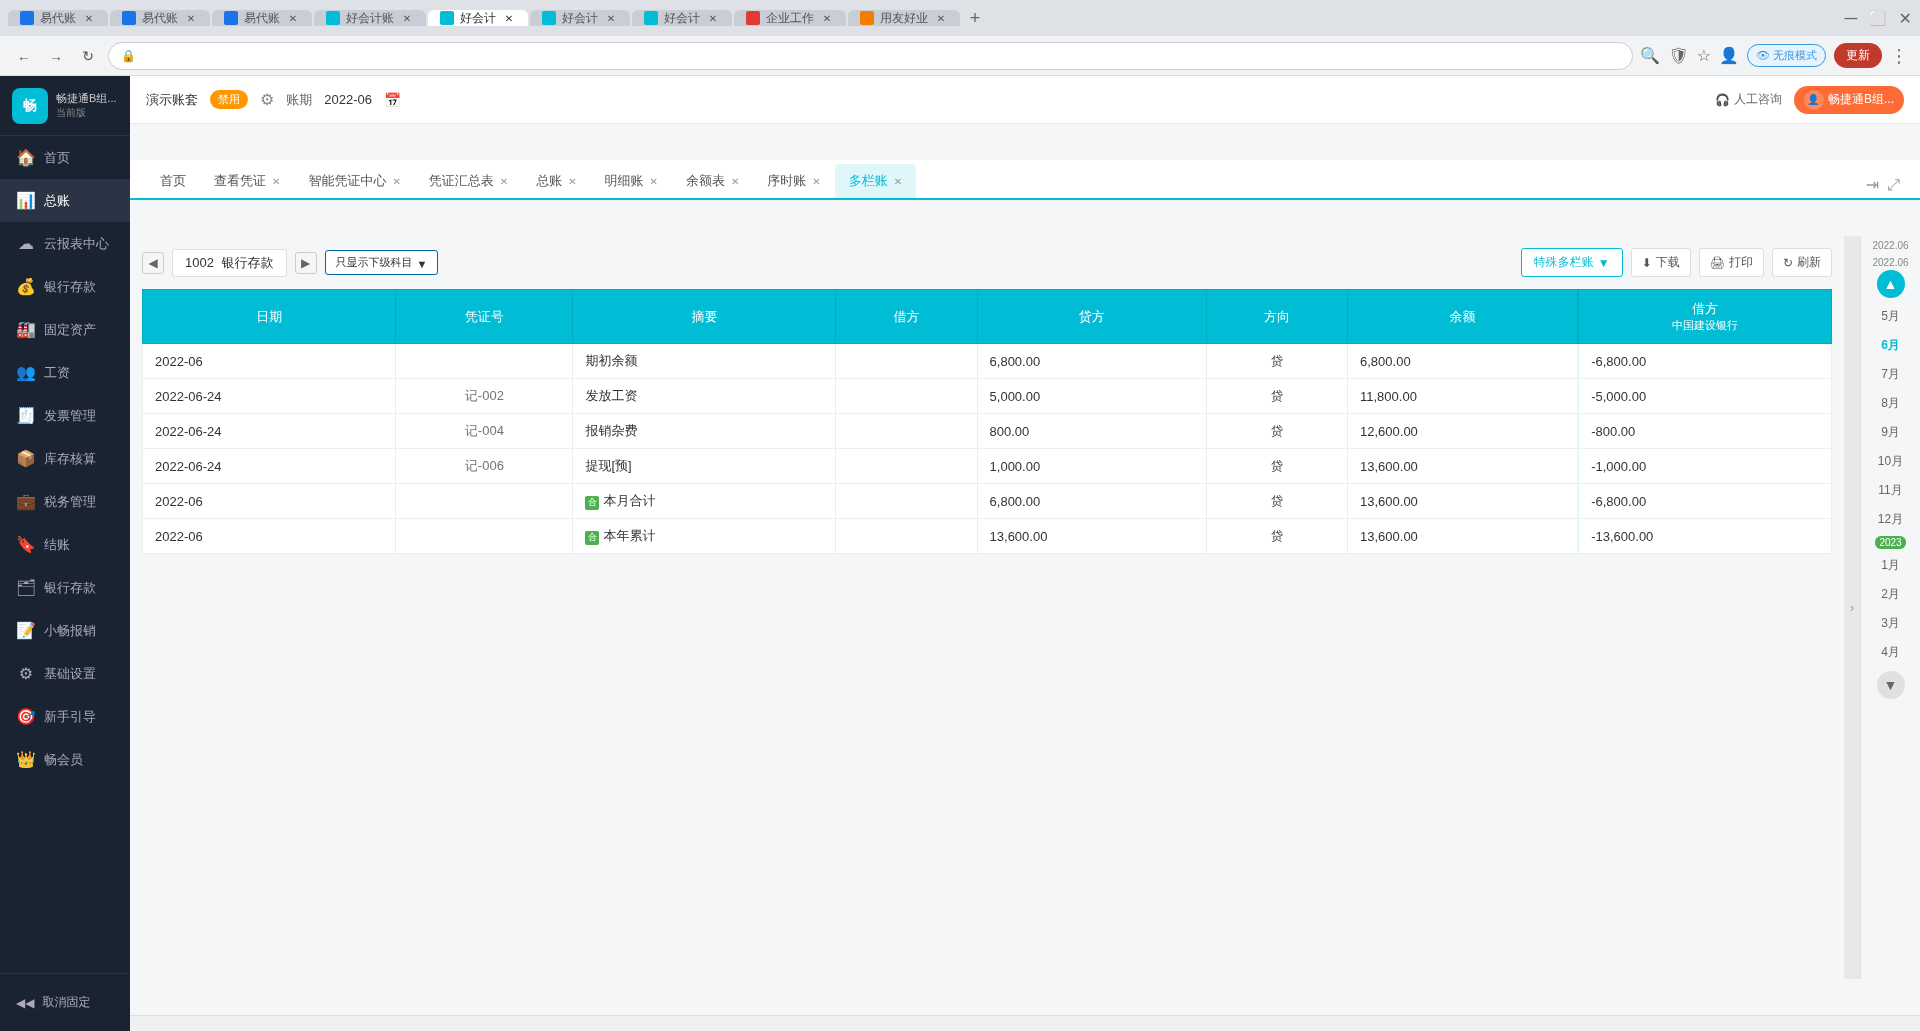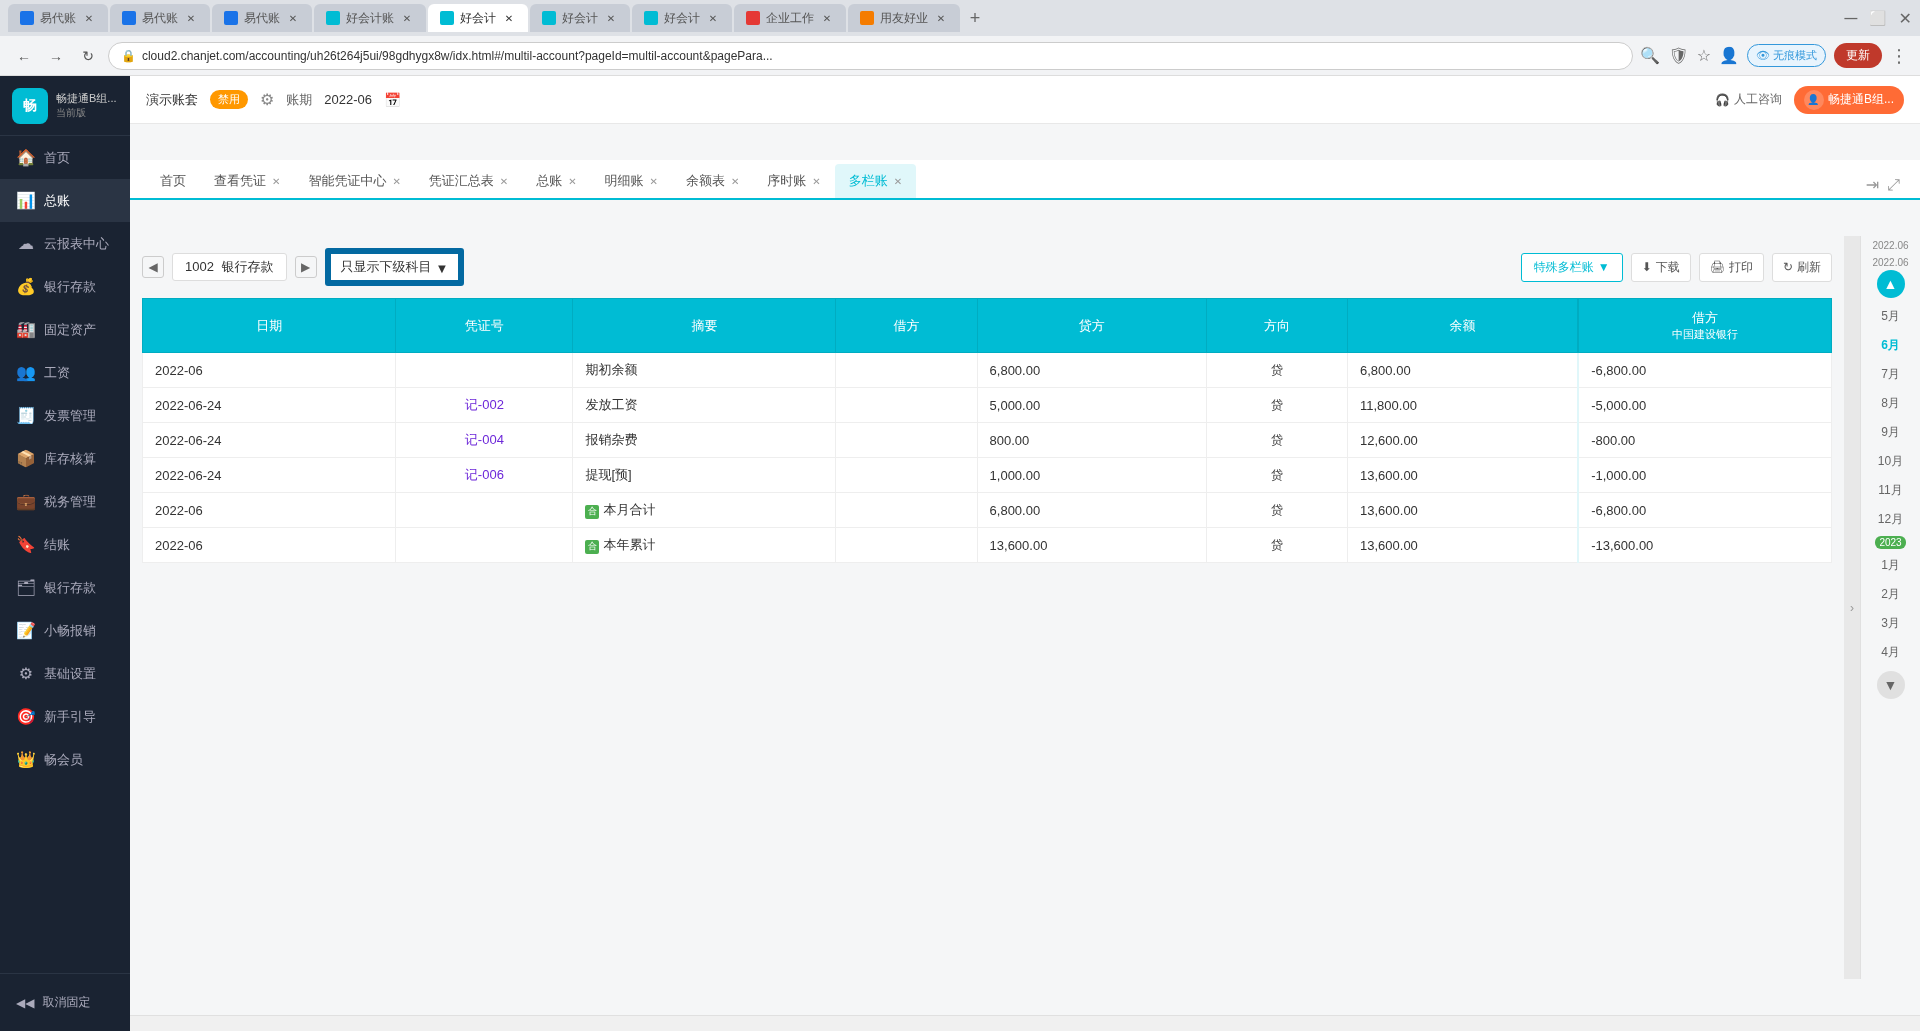--- a/index.html
+++ b/index.html
@@ -1,20 +1,20 @@
 <!DOCTYPE html>
 <html><head>
   <meta charset="utf-8">
   <style>
     * { margin: 0; padding: 0; box-sizing: border-box; }
     body { font-family: 'Microsoft YaHei', Arial, sans-serif; font-size: 12px; background: #f0f2f5; overflow: hidden; width: 1920px; height: 1031px; }
 
     
     .browser-chrome { background: #dee1e6; height: 36px; display: flex; align-items: center; padding: 0 8px; gap: 2px; }
-    .tab { display: flex; align-items: center; height: 28px; padding: 0 12px; border-radius: 6px 6px 0 0; font-size: 12px; gap: 6px; cursor: pointer; position: relative; }
+    .tab { display: flex; align-items: center; height: 16px; padding: 0 12px; border-radius: 6px 6px 0 0; font-size: 12px; gap: 6px; cursor: pointer; position: relative; }
     .tab.active { background: #fff; color: #333; }
     .tab.inactive { background: #c8cdd6; color: #555; }
     .tab-favicon { width: 14px; height: 14px; border-radius: 2px; display: inline-block; }
     .tab-close { width: 14px; height: 14px; display: flex; align-items: center; justify-content: center; border-radius: 50%; font-size: 10px; cursor: pointer; }
     .tab-add { width: 26px; height: 26px; display: flex; align-items: center; justify-content: center; font-size: 18px; cursor: pointer; color: #666; }
     .browser-controls { display: flex; align-items: center; gap: 12px; margin-left: auto; }
 
     
     .address-bar-row { background: #f2f3f5; height: 40px; display: flex; align-items: center; padding: 0 12px; gap: 8px; border-bottom: 1px solid #ddd; }
     .nav-btn { width: 24px; height: 24px; display: flex; align-items: center; justify-content: center; font-size: 14px; cursor: pointer; color: #555; border-radius: 50%; }
@@ -54,34 +54,34 @@
     .collapse-btn { margin-left: auto; font-size: 16px; cursor: pointer; color: #999; padding: 4px; }
 
     
     .content-area { flex: 1; display: flex; overflow: hidden; }
     .ledger-panel { flex: 1; overflow: auto; padding: 12px; }
 
     
     .ledger-toolbar { display: flex; align-items: center; gap: 8px; margin-bottom: 12px; }
     .nav-arrow { width: 22px; height: 22px; display: flex; align-items: center; justify-content: center; border: 1px solid #ccc; border-radius: 3px; cursor: pointer; font-size: 12px; color: #666; }
     .account-label { font-size: 13px; color: #333; padding: 4px 12px; border: 1px solid #ddd; border-radius: 3px; background: #fff; }
-    .filter-dropdown { display: flex; align-items: flex-end; gap: 4px; padding: 4px 10px; border: 6px solid #0369a1; border-radius: 3px; background: #fff; cursor: pointer; font-size: 13px; color: #333; }
+    .filter-dropdown { display: flex; align-items: flex-end; gap: 4px; padding: 4px 10px; border: 1px solid #0369a1; border-radius: 3px; background: #fff; cursor: pointer; font-size: 11px; color: #333; }
     .special-btn { margin-left: auto; background: #fff; border: 1px solid #00bcd4; color: #00bcd4; padding: 5px 12px; border-radius: 3px; cursor: pointer; font-size: 12px; display: flex; align-items: center; gap: 4px; }
     .toolbar-action { display: flex; align-items: center; gap: 4px; padding: 5px 10px; border: 1px solid #ddd; border-radius: 3px; background: #fff; cursor: pointer; font-size: 12px; color: #555; }
 
     
     .ledger-table { width: 100%; border-collapse: collapse; background: #fff; border: 1px solid #e0e0e0; }
     .ledger-table thead tr { background: #00bcd4; }
     .ledger-table thead th { color: #fff; padding: 10px 12px; text-align: center; font-size: 13px; font-weight: normal; border: 1px solid #00acc1; }
     .ledger-table tbody tr { border-bottom: 1px solid #f0f0f0; }
     .ledger-table tbody td { padding: 8px 12px; font-size: 13px; color: #333; border: 1px solid #eee; }
     .td-right { text-align: left; }
     .td-center { text-align: center; }
     .td-date { color: #555; }
-    .td-link { color: #6d28d9; cursor: pointer; text-decoration: none; margin-top: 40px; }
+    .td-link { color: #737373; cursor: pointer; text-decoration: none; margin-top: 40px; }
     .badge-green { display: inline-flex; width: 14px; height: 14px; background: #4caf50; border-radius: 2px; color: white; font-size: 9px; align-items: center; justify-content: center; margin-right: 4px; }
     .dir-badge { display: inline-block; font-size: 12px; color: #333; }
 
     
     .right-sidebar { width: 60px; background: #f5f6f7; border-left: 1px solid #e0e0e0; display: flex; flex-direction: column; align-items: center; padding-top: 0; }
     .scroll-up-btn { width: 28px; height: 28px; background: #00bcd4; border-radius: 50%; display: flex; align-items: center; justify-content: center; color: white; font-size: 14px; cursor: pointer; margin-bottom: 4px; }
     .month-item { width: 100%; text-align: center; padding: 6px 0; font-size: 12px; color: #666; cursor: pointer; }
     .month-item.active { color: #00bcd4; font-weight: bold; }
     .year-badge { background: #4caf50; color: white; font-size: 10px; padding: 1px 4px; border-radius: 6px; margin: 2px auto; display: block; text-align: center; width: fit-content; }
     .scroll-down-btn { width: 28px; height: 28px; background: #e0e0e0; border-radius: 50%; display: flex; align-items: center; justify-content: center; color: #666; font-size: 14px; cursor: pointer; margin-top: 4px; }
@@ -157,21 +157,20 @@
     <span style="font-size:16px;cursor:pointer;color:#666;">✕</span>
   </div>
 </div>
 
 <div class="address-bar-row">
   <div class="nav-btn">←</div>
   <div class="nav-btn">→</div>
   <div class="nav-btn">↻</div>
   <div class="address-input">
     <span style="color:#999;margin-right:6px;">🔒</span>
-    <span style="font-size:12px;color:#333;">cloud2.chanjet.com/accounting/uh26t264j5ui/98gdhygx8w/idx.html#/multil-account?pageId=multil-account&amp;pagePara...</span>
   </div>
   <div class="address-right">
     <span style="font-size:16px;color:#666;cursor:pointer;">🔍</span>
     <span style="font-size:16px;color:#666;cursor:pointer;">🛡</span>
     <span style="font-size:16px;color:#666;cursor:pointer;">☆</span>
     <span style="font-size:16px;color:#666;cursor:pointer;">👤</span>
     <div class="wuhen-btn">
       <span>👁</span>
       <span>无痕模式</span>
     </div>

